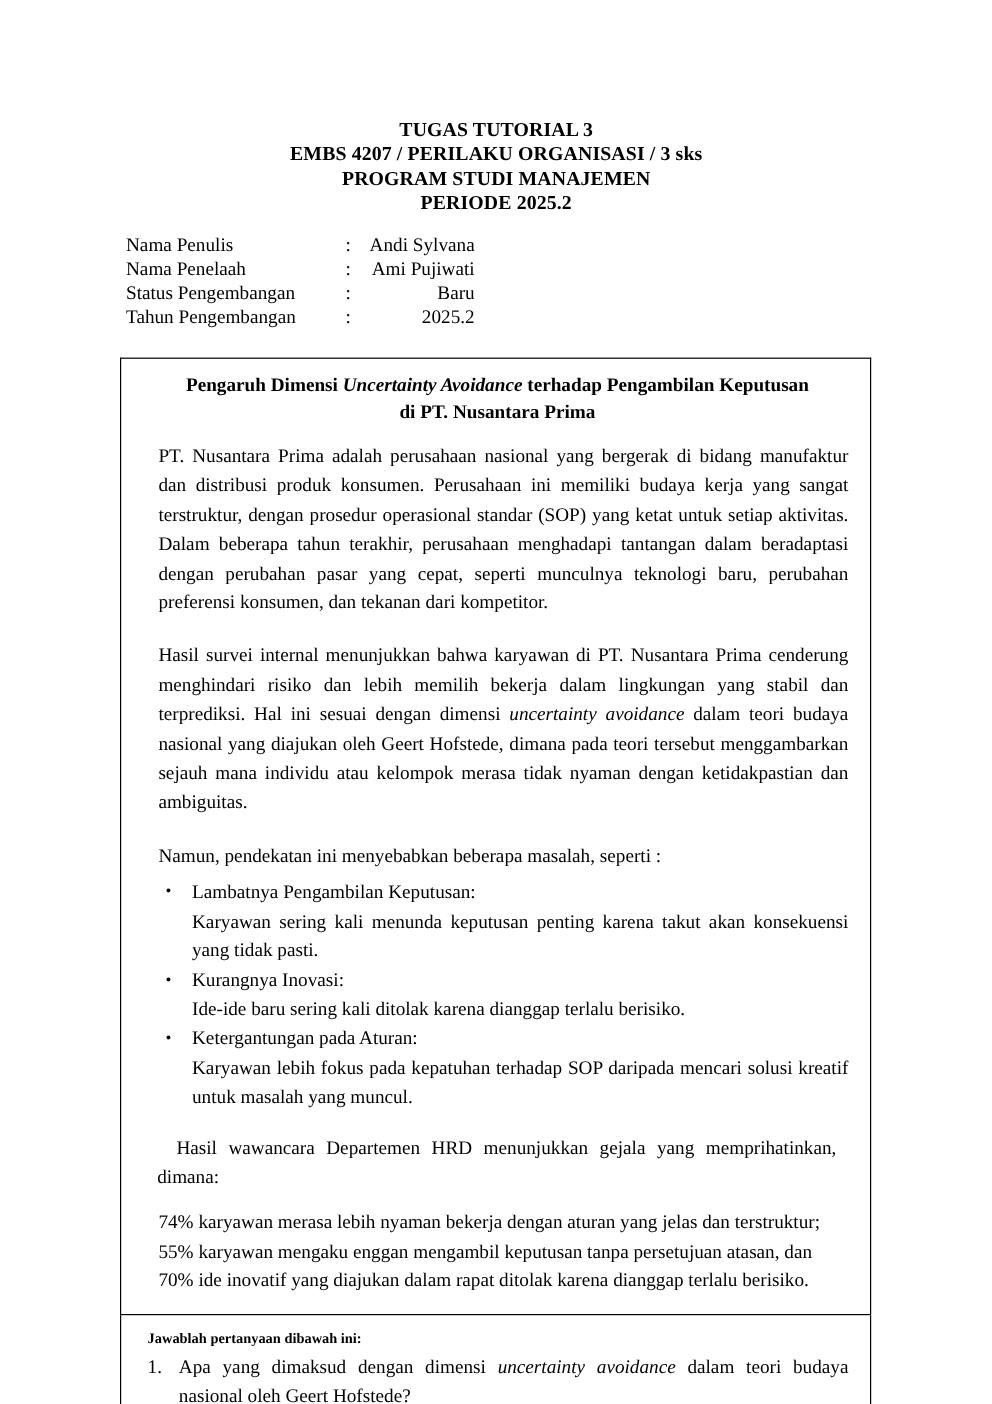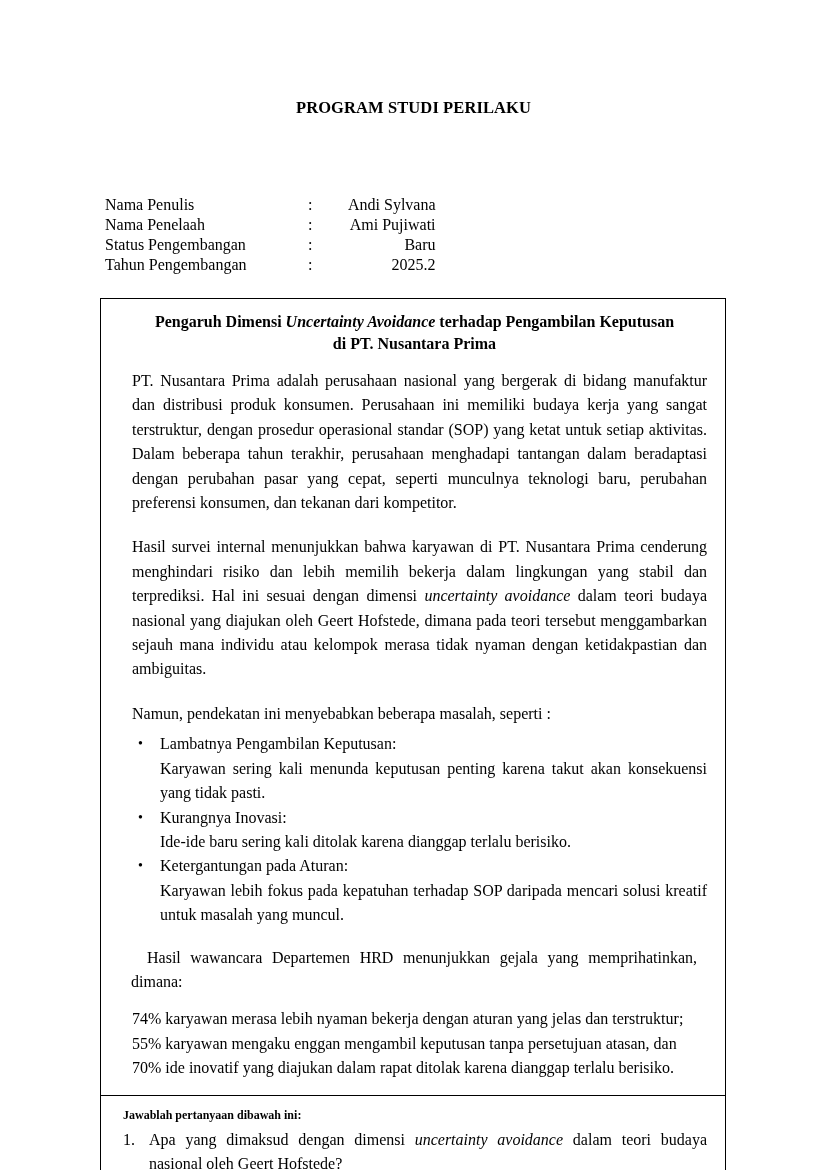--- a/index.html
+++ b/index.html
@@ -40,21 +40,20 @@
   .meta {
     position: absolute;
     left: 105px;
     top: 195px;
     font-size: 16px;
     line-height: 20px;
   }
   .meta-row {
     display: flex;
     align-items: baseline;
-    gap: 20px;
   }
   .meta-label { width: 183px; flex: 0 0 183px; }
   .meta-colon { width: 20px; flex: 0 0 20px; }
   .meta-value { flex: 1 1 auto; text-align: right; }
 
   
   .case-table {
     position: absolute;
     left: 100px;
     top: 298px;
@@ -166,21 +165,24 @@
     text-align: left;
   }
   .q-list em { font-style: italic; }
 </style>
 </head>
 <body>
 
 <div class="page">
 
   <div class="doc-header">
-    <span class="hline">PROGRAM STUDI PERILAKU</span>
+    <span class="hline">TUGAS TUTORIAL 3</span>
+    <span class="hline">EMBS 4207 / PERILAKU ORGANISASI / 3 sks</span>
+    <span class="hline">PROGRAM STUDI MANAJEMEN</span>
+    <span class="hline">PERIODE 2025.2</span>
   </div>
 
   <div class="meta">
     <div class="meta-row">
       <span class="meta-label">Nama Penulis</span>
       <span class="meta-colon">:</span>
       <span class="meta-value">Andi Sylvana</span>
     </div>
     <div class="meta-row">
       <span class="meta-label">Nama Penelaah</span>

